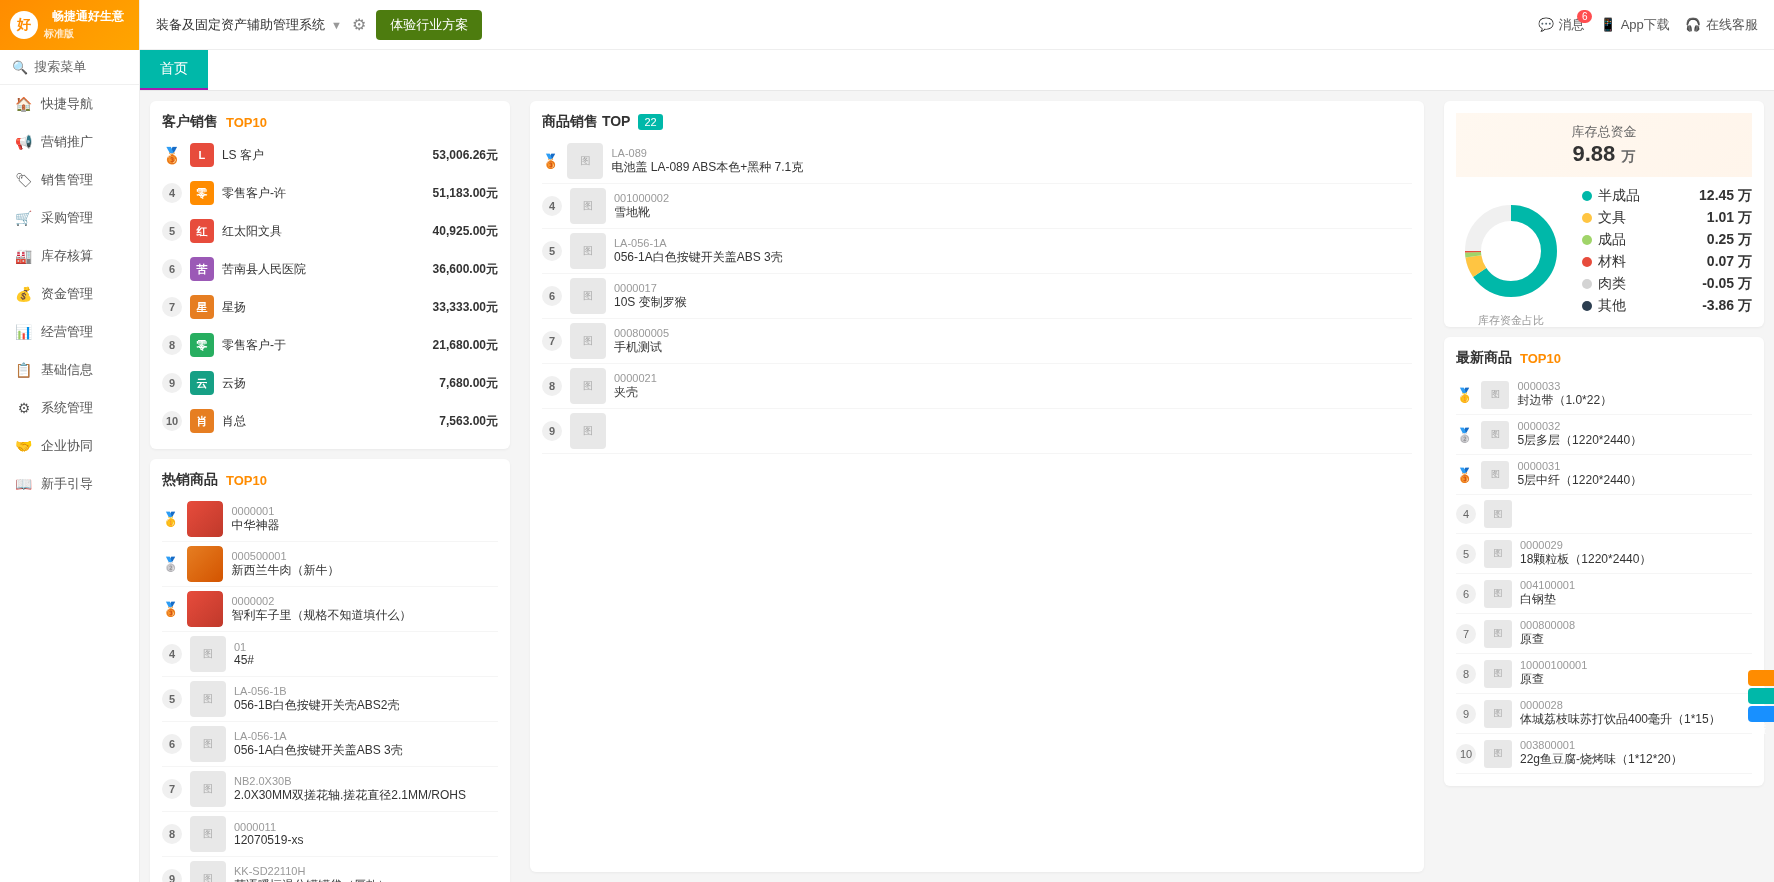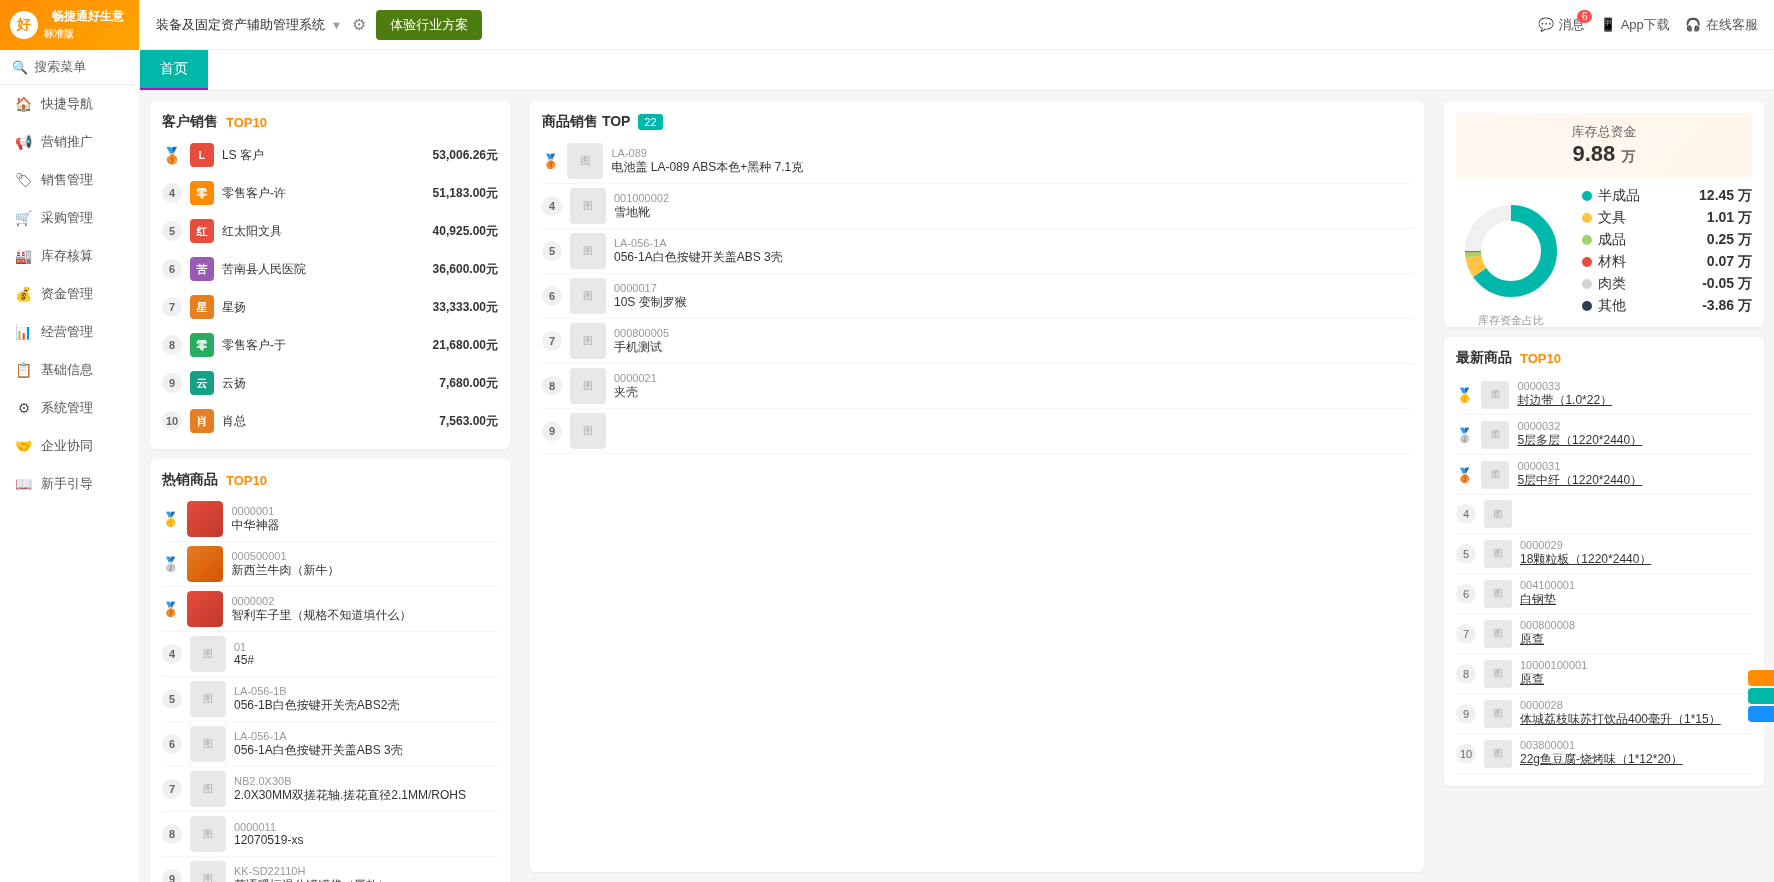--- a/index.html
+++ b/index.html
@@ -271,21 +271,21 @@
     .new-product-thumb {
       width: 28px; height: 28px;
       background: #e8e8e8;
       border-radius: 3px;
       flex-shrink: 0;
       display: flex; align-items: center; justify-content: center;
       color: #aaa; font-size: 9px;
     }
     .new-product-info { flex: 1; }
     .new-product-code { font-size: 11px; color: #999; }
-    .new-product-name { font-size: 12px; color: #333; text-decoration: underline; }
+    .new-product-name { font-size: 12px; color: #333; }
 
     
     ::-webkit-scrollbar { width: 6px; height: 6px; }
     ::-webkit-scrollbar-thumb { background: #ddd; border-radius: 3px; }
     ::-webkit-scrollbar-track { background: transparent; }
 
     
     .float-cs {
       position: fixed;
       right: 0;

